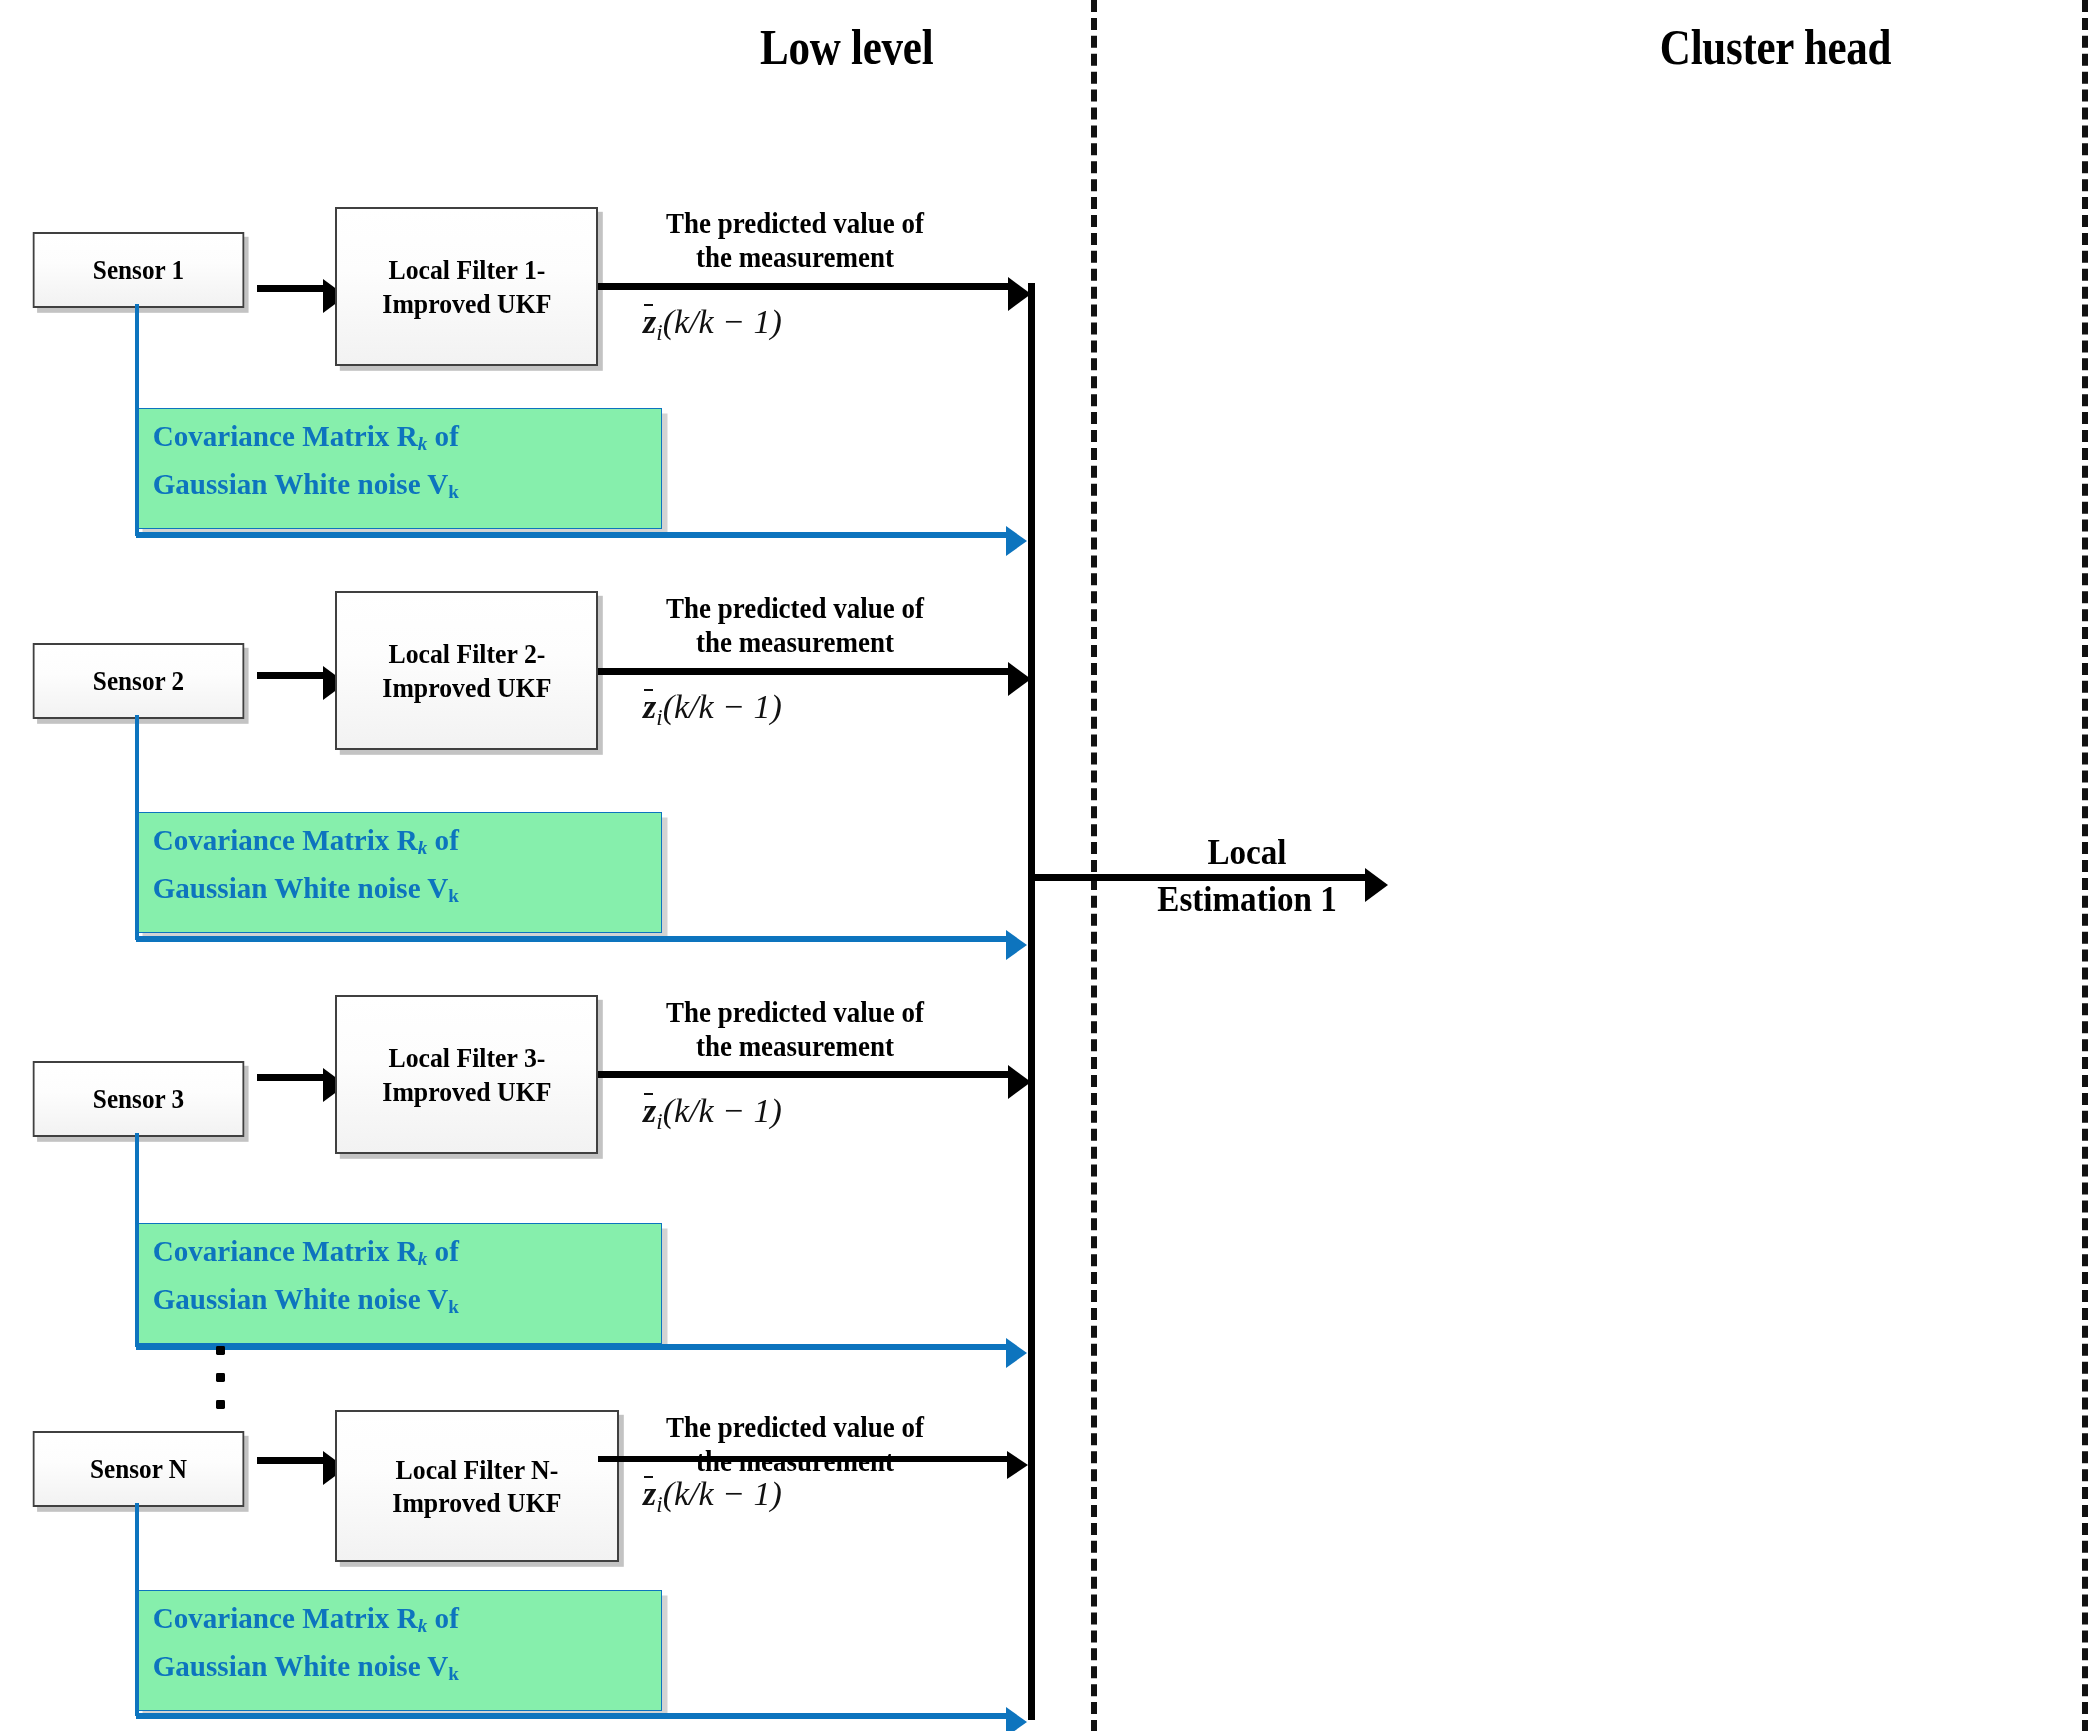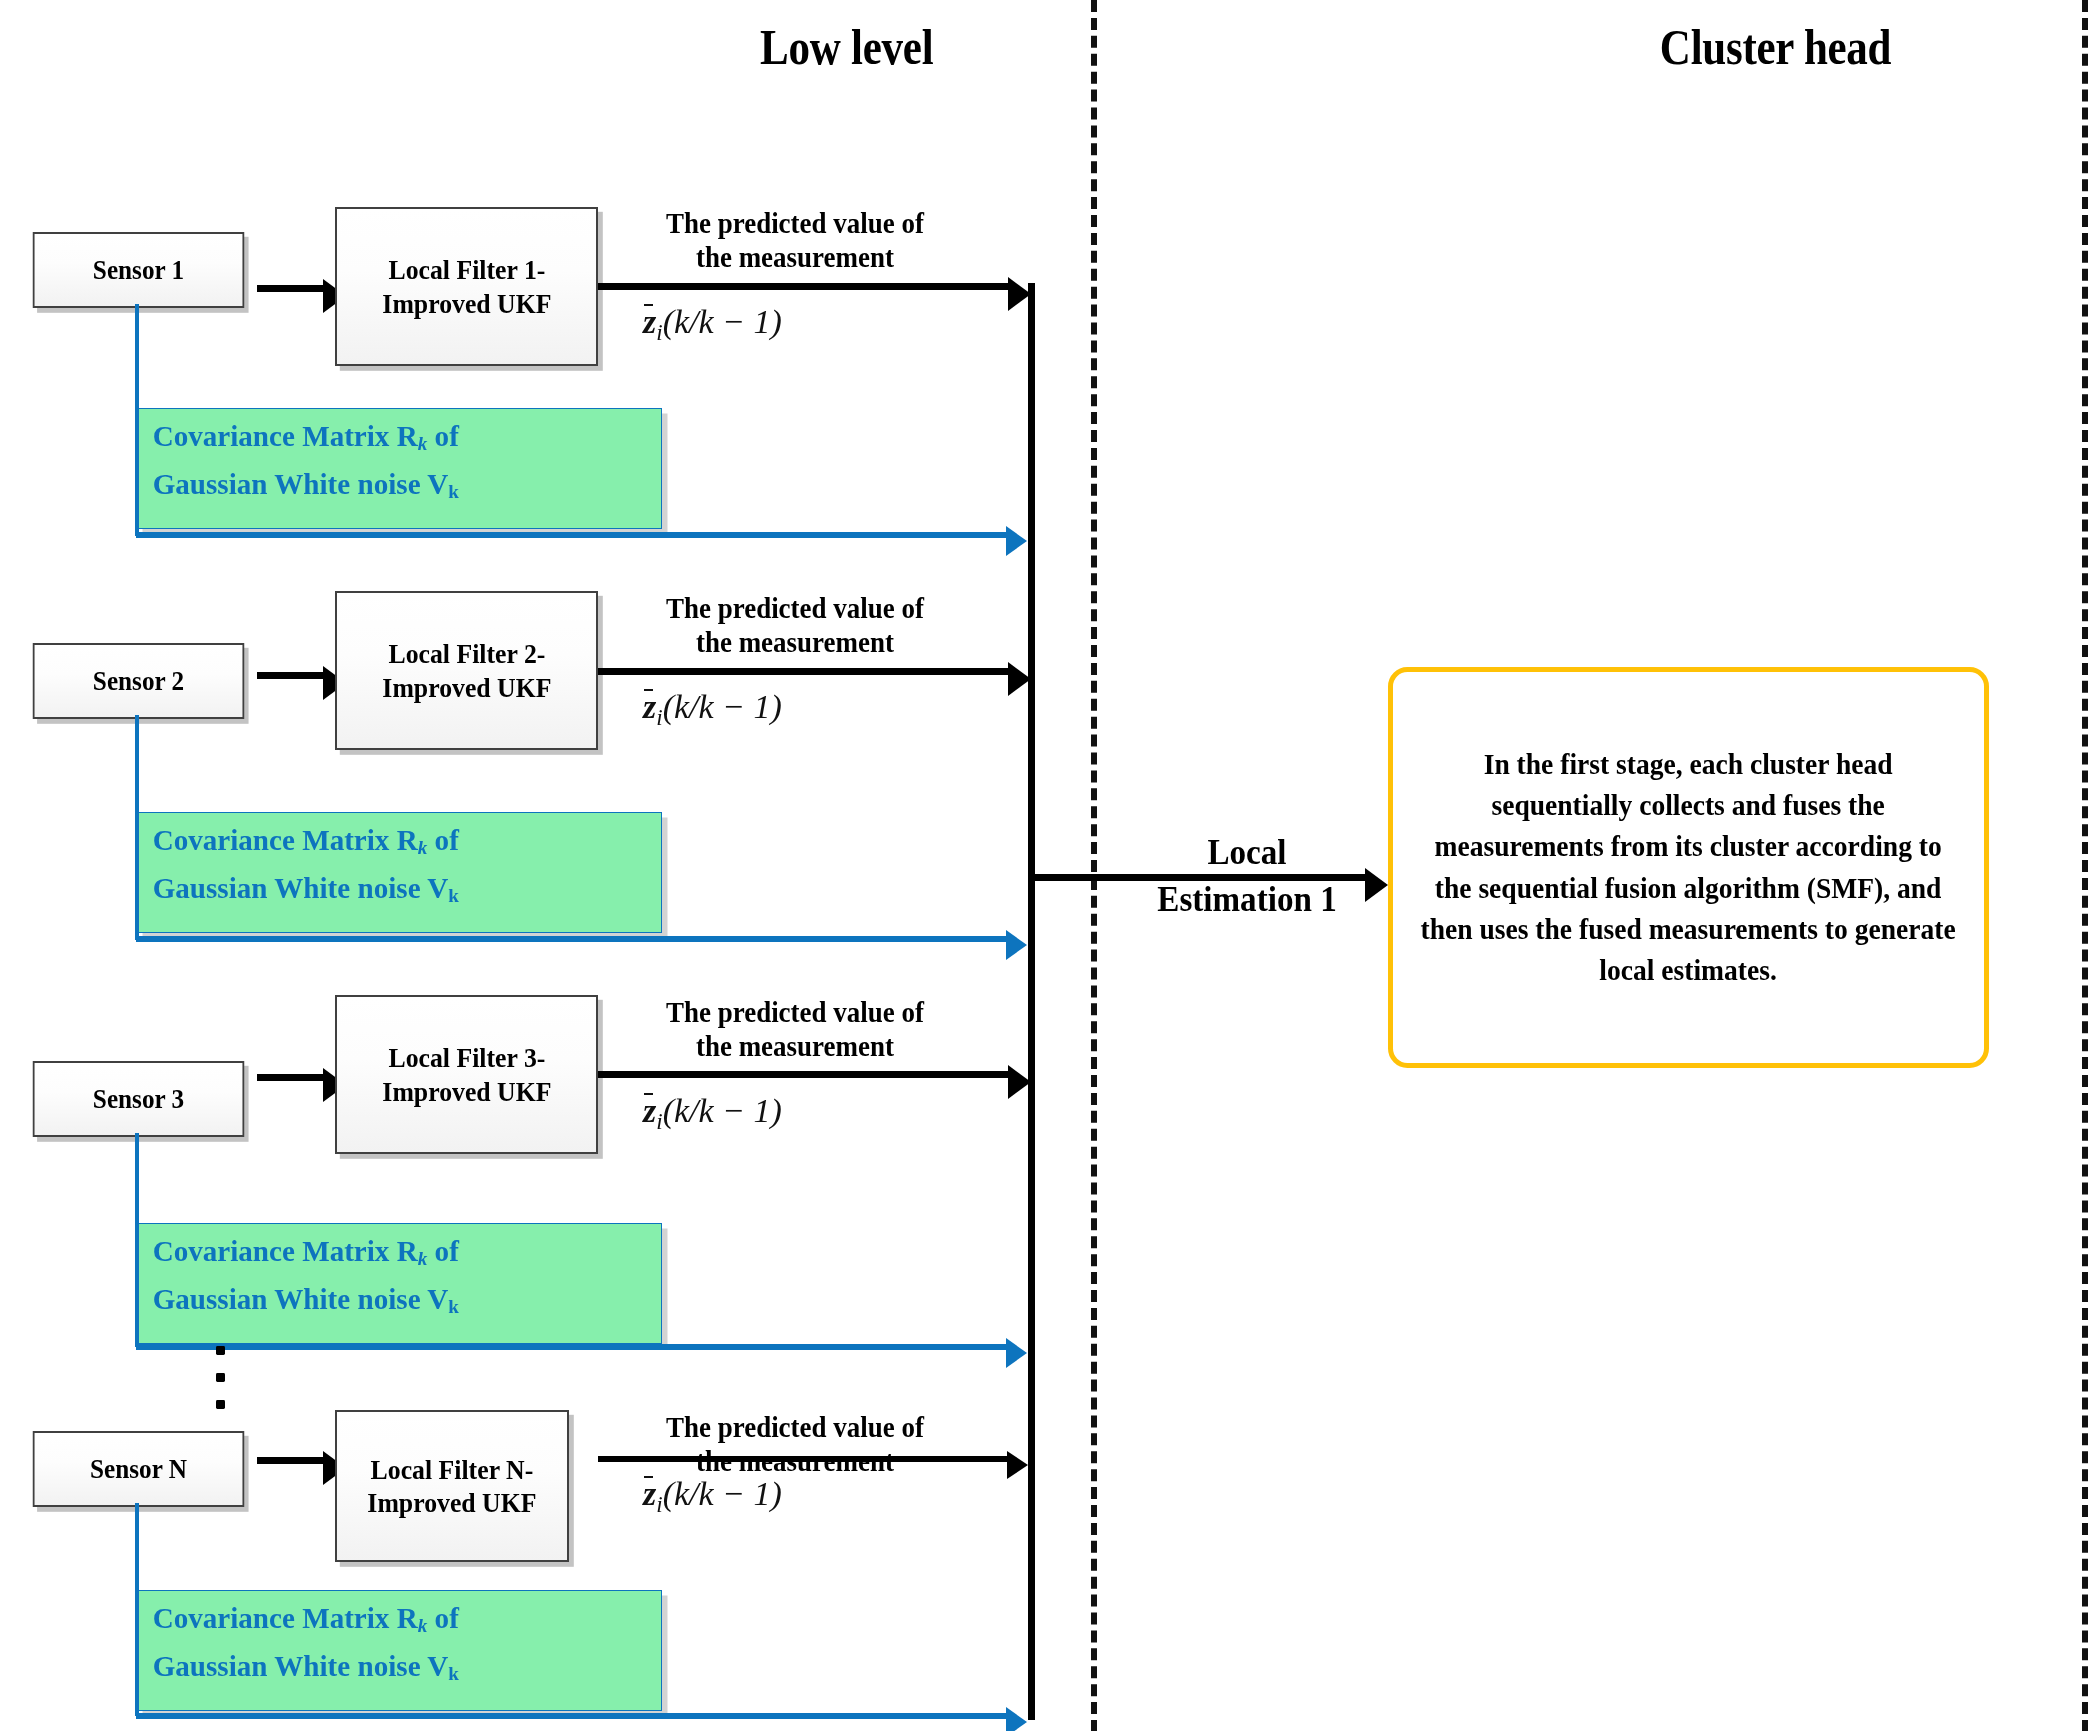--- a/index.html
+++ b/index.html
@@ -310,21 +310,21 @@
     <i></i>
     <i></i>
   </div>
 
   <div class="box box-sensor" style="left:21px; top:1431px; width:235px; height:76px;">
     <span class="inner">Sensor N</span>
   </div>
 
   <div class="harrow" style="left:257px; top:1457px; width:68px;"></div>
 
-  <div class="box box-filter" style="left:335px; top:1410px; width:234px; height:152px;">
+  <div class="box box-filter" style="left:335px; top:1410px; width:284px; height:152px;">
     <span class="inner">
       <span>Local Filter N-</span><br>
       <span>Improved UKF</span>
     </span>
   </div>
 
   <div class="pred-label" style="left:615px; top:1410px; width:387px;">
     <span>The predicted value of</span><br>
     <span>the measurement</span>
   </div>
@@ -345,18 +345,15 @@
   <div class="bvline" style="left:135px; top:1590px; height:126px;"></div>
   <div class="bharrow" style="left:136px; top:1713px; width:872px;"></div>
 
   <div class="est-label" style="left:1102px; top:829px; width:290px;">
     <span>Local</span><br>
     <span>Estimation 1</span>
   </div>
 
   <div class="harrow" style="left:1028px; top:874px; width:339px;"></div>
 
-  <div class="callout" style="left:1388px; top:667px; width:601px; height:401px;">
-    <span class="inner">In the first stage, each cluster head sequentially collects and fuses the measurements from its cluster according to the sequential fusion algorithm (SMF), and then uses the fused measurements to generate local estimates.</span>
-  </div>
 
 </div>
 
 
 </body></html>

